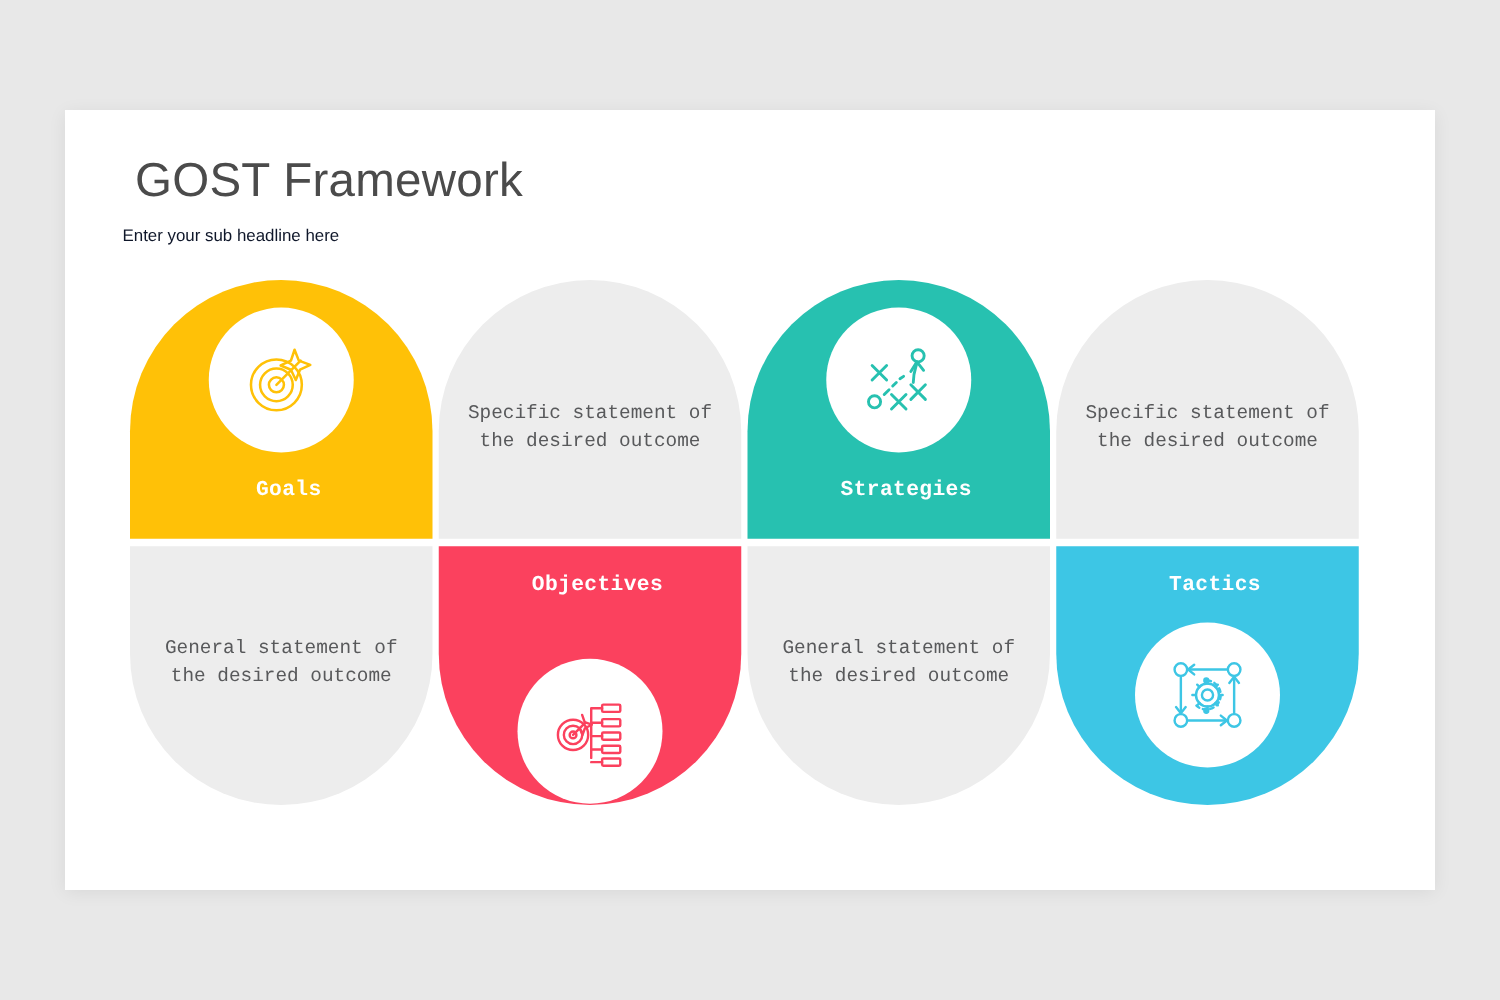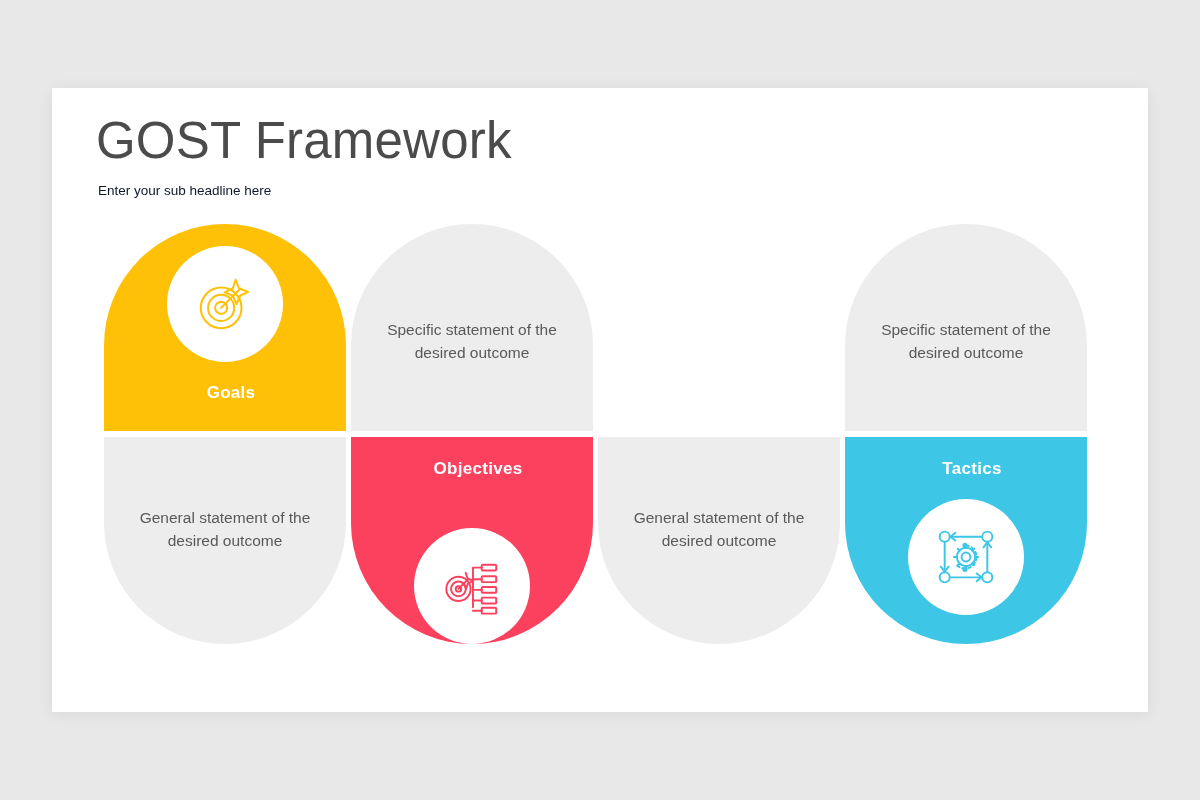--- a/index.html
+++ b/index.html
@@ -31,26 +31,26 @@
     box-shadow: 0 2px 14px rgba(0,0,0,0.07);
   }
 
   
   #header {
     position: absolute;
     left: 44px;
     top: 25px;
   }
   #page-title {
-    font-size: 51px;
+    font-size: 38px;
     font-weight: 400;
     color: #4b4b4b;
     letter-spacing: 0.2px;
     line-height: 1.1;
-    margin: 0;
+    margin: 12px;
     white-space: nowrap;
   }
   #page-subtitle {
     margin: 14px 0 0 2px;
     font-size: 13.5px;
     color: #0f172a;
     font-weight: 400;
     white-space: nowrap;
   }
 
@@ -61,20 +61,21 @@
     top: 136px;
     width: 1000px;
     height: 420px;
   }
 
   .column {
     position: absolute;
     top: 0;
     width: 284px;
     height: 420px;
+    font-family: Liberation Mono, monospace;
   }
   .col-0 { left: 0px; }
   .col-1 { left: 247px; }
   .col-2 { left: 494px; }
   .col-3 { left: 741px; }
 
   .card {
     position: absolute;
     left: 0;
     width: 242px;
@@ -199,20 +200,37 @@
                 <rect x="42" y="54.5" width="15" height="6" rx="1"></rect>
                 <path d="M33 13 L33 54 M33 13 L42 13 M33 25 L42 25 M33 36 L42 36 M33 47 L42 47 M33 57.5 L42 57.5"></path>
               </g>
             </svg>
           </div>
         </div>
       </div>
 
       <div class="column col-2">
 
+        <div class="card top colored" id="card-strategies" style="background: rgb(39, 193, 176);">
+          <div class="icon-bubble">
+            <svg class="icon-svg" width="62" height="62" viewBox="0 0 64 64" fill="none">
+              <g stroke="#27C1B0" stroke-width="2.4" stroke-linecap="round" stroke-linejoin="round">
+                <circle cx="48" cy="12" r="5" fill="none"></circle>
+                <circle cx="12" cy="50" r="5" fill="none"></circle>
+                <path d="M10 20 L22 32 M22 20 L10 32"></path>
+                <path d="M26 44 L38 56 M38 44 L26 56"></path>
+                <path d="M42 36 L54 48 M54 36 L42 48"></path>
+                <path d="M44 34 C44 26 46 22 47 18" stroke-dasharray="0"></path>
+                <path d="M42 25 L47 17 L52.5 24"></path>
+                <path d="M20 44 L24 40 M27 37 L30 34 M33 31 L36 29" stroke-dasharray="0"></path>
+              </g>
+            </svg>
+          </div>
+          <div class="card-label">Strategies</div>
+        </div>
 
         <div class="card bottom plain" id="card-strategies-desc" style="background: rgb(237, 237, 237);">
           <div class="card-text">General statement of the desired outcome</div>
         </div>
       </div>
 
       <div class="column col-3">
 
         <div class="card top plain" id="card-tactics-desc" style="background: rgb(237, 237, 237);">
           <div class="card-text">Specific statement of the desired outcome</div>

